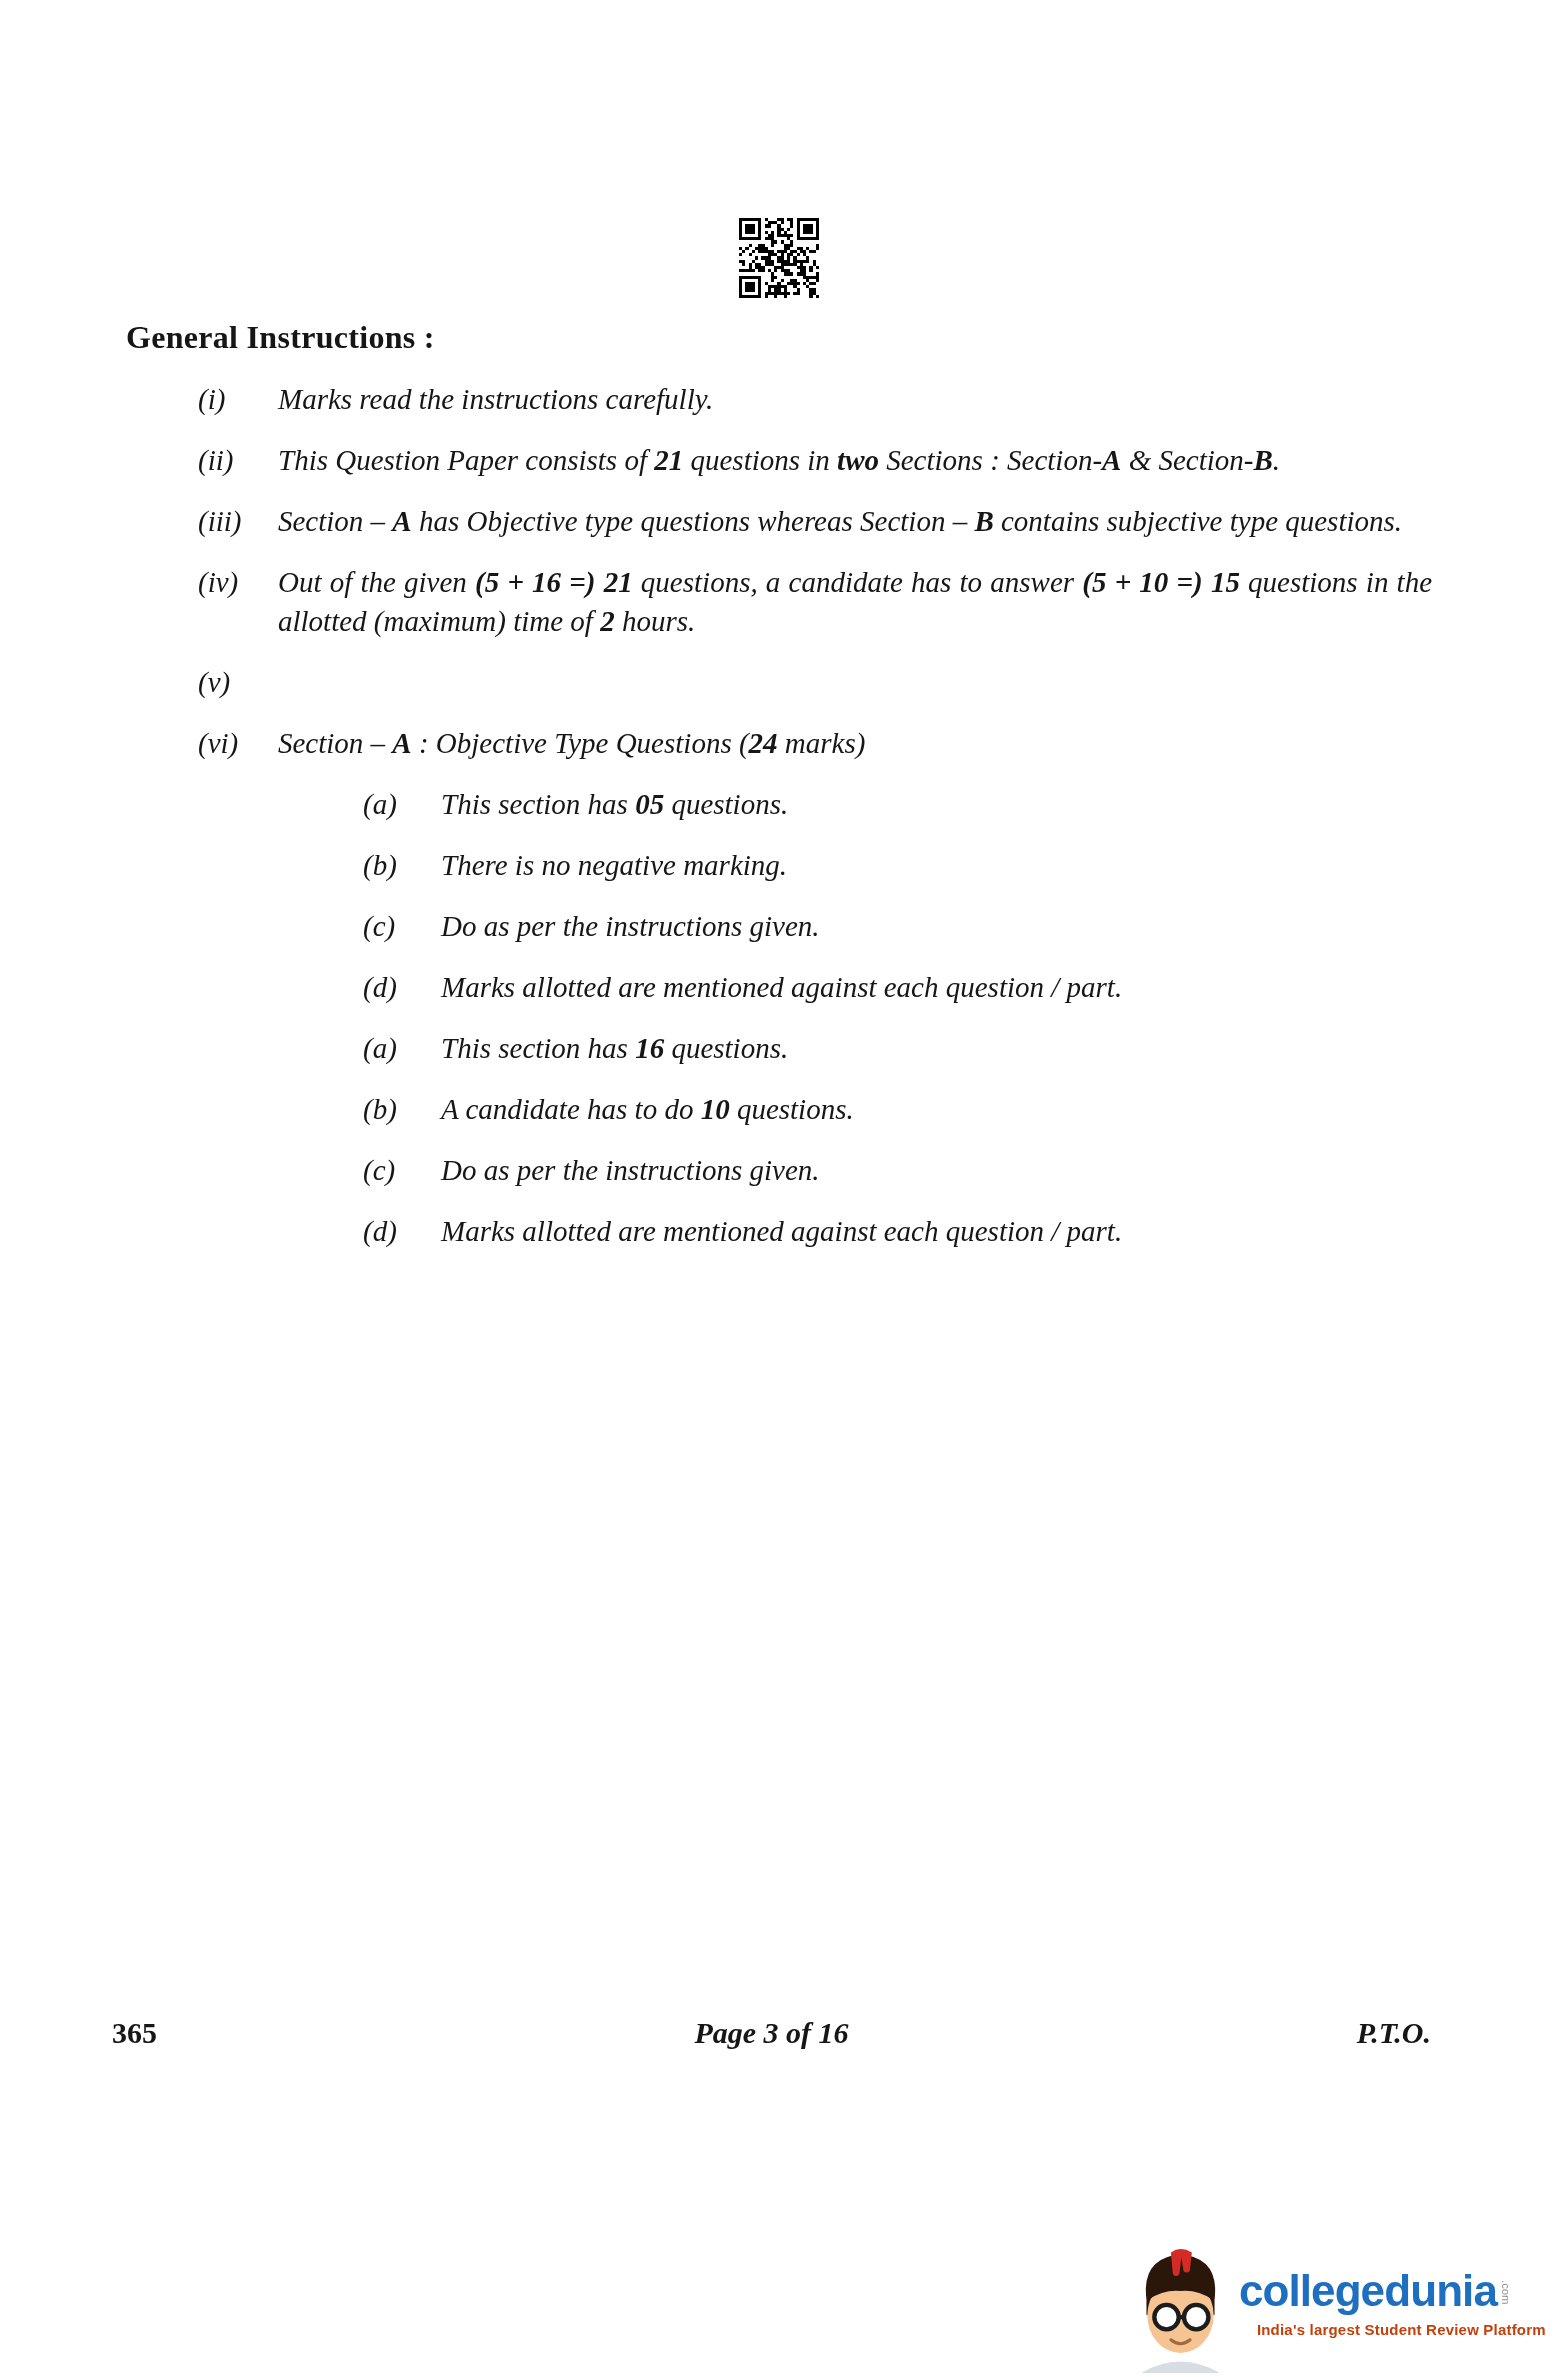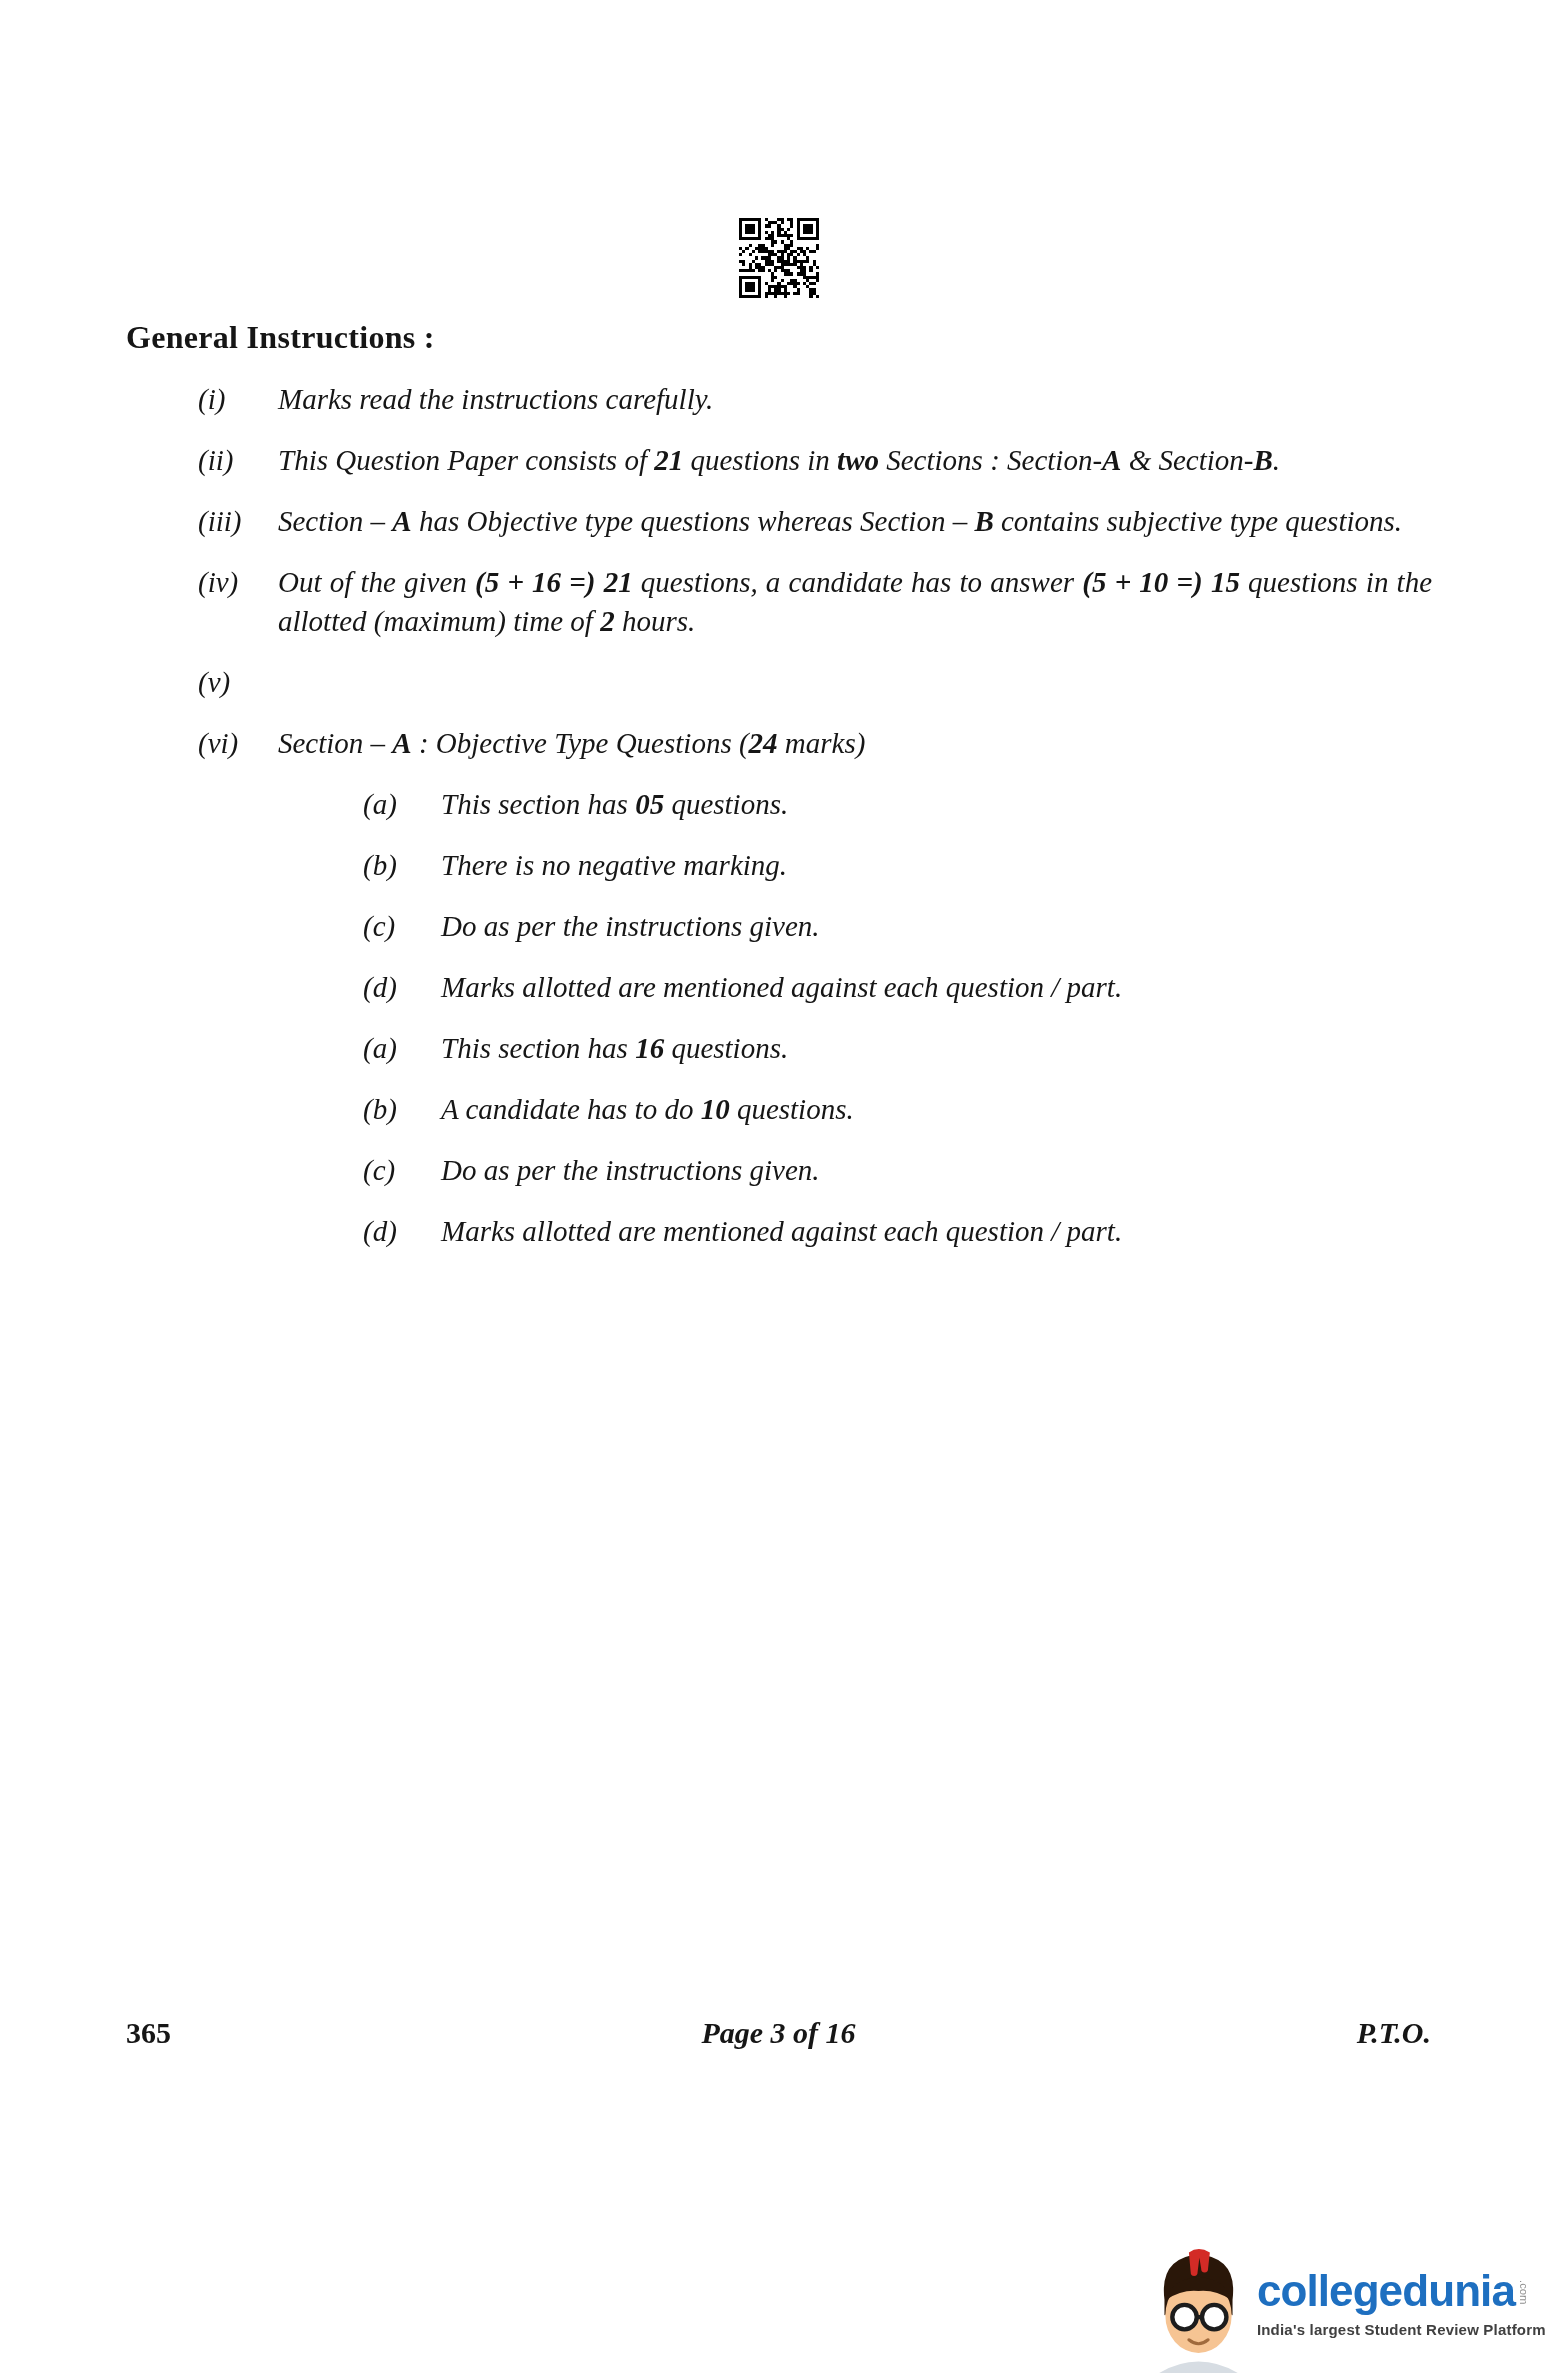--- a/index.html
+++ b/index.html
@@ -11,31 +11,31 @@
   .qr{position:absolute;top:218px;left:739px;width:80px;height:80px;}
   
   .content{position:absolute;top:319px;left:126px;width:1306px;}
   .heading{font-size:32px;font-weight:700;margin:0 0 24.4px 0;letter-spacing:0.3px;}
   .item{display:flex;font-style:italic;font-size:29px;line-height:39px;margin-bottom:22px;}
   .item .label{flex:0 0 80px;margin-left:72px;}
   .item.child .label{flex:0 0 78px;margin-left:237px;}
   .item .text{flex:1;text-align:justify;}
   .item .text .b{font-weight:700;}
   
-  .footer{position:absolute;top:2016px;left:126px;right:127px;height:44px;font-size:30px;}
+  .footer{position:absolute;top:2016px;left:112px;right:127px;height:44px;font-size:30px;}
   .footer .code{position:absolute;left:0;font-weight:700;}
   .footer .page{position:absolute;left:50%;transform:translateX(-50%);font-weight:700;font-style:italic;}
   .footer .pto{position:absolute;right:0;font-weight:700;font-style:italic;}
   
   .logo{position:absolute;right:12.2px;bottom:0;display:flex;align-items:center;gap:7px;}
   .logo-text{display:flex;flex-direction:column;padding-bottom:12.2px;}
   .brand-row{display:flex;align-items:center;}
   .brand{font-family:"Liberation Sans",sans-serif;font-weight:700;font-size:44px;line-height:1;letter-spacing:-0.9px;}
   .tld{font-family:"Liberation Sans",sans-serif;font-size:11.3px;color:#8f8f8f;writing-mode:vertical-rl;margin-left:2.6px;margin-top:1.7px;}
-  .tagline{font-family:"Liberation Sans",sans-serif;font-size:15px;font-weight:700;color:#404040;margin-top:7.8px;letter-spacing:0.2px;}
+  .tagline{font-family:"Liberation Sans",sans-serif;font-size:15px;font-weight:700;color:#c2410c;margin-top:7.8px;letter-spacing:0.2px;margin-left:18px;}
 </style>
 </head>
 <body>
 
 <div class="qr"><svg width="80" height="80" viewBox="0 0 25 25" shape-rendering="crispEdges">
       <rect x="0" y="0" width="7" height="7" fill="#000"></rect>
       <rect x="1" y="1" width="5" height="5" fill="#fff"></rect>
       <rect x="2" y="2" width="3" height="3" fill="#000"></rect>
       <rect x="18" y="0" width="7" height="7" fill="#000"></rect>
       <rect x="19" y="1" width="5" height="5" fill="#fff"></rect>

